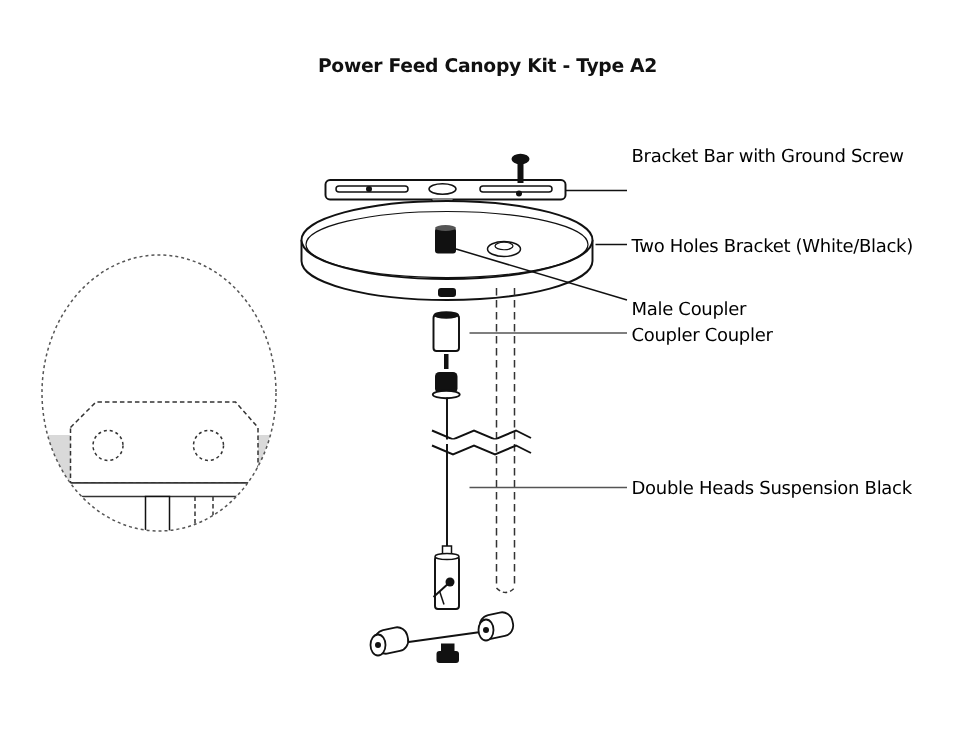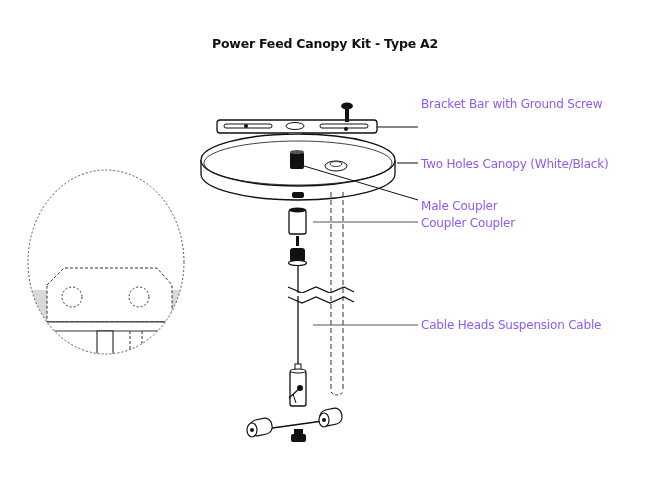--- a/index.html
+++ b/index.html
@@ -1,18 +1,18 @@
 <!DOCTYPE html>
 <html><head>
   <meta charset="utf-8">
   <style>
     html, body { margin: 0; padding: 0; background: #ffffff; }
     body { width: 650px; height: 502px; position: relative; overflow: hidden; font-family: "DejaVu Sans", sans-serif; }
     .title { position: absolute; left: 0; top: 36px; width: 650px; text-align: center; font-weight: bold; font-size: 12.5px; color: #111; letter-spacing: -0.2px; }
-    .label { position: absolute; font-size: 12px; color: #8b5cf6; white-space: nowrap; letter-spacing: -0.2px; }
+    .label { position: absolute; font-size: 12px; color: #000000; white-space: nowrap; letter-spacing: -0.2px; }
     svg { position: absolute; left: 0; top: 0; }
   </style>
 </head>
 <body>
 
 <div class="title">Power Feed Canopy Kit - Type A2</div>
 
 <svg width="650" height="502" viewBox="0 0 650 502">
 
   <g>
@@ -131,16 +131,16 @@
   <g stroke="#111" stroke-width="1">
     <line x1="377" y1="127" x2="418" y2="127"></line>
     <line x1="397" y1="163" x2="418" y2="163"></line>
     <line x1="304" y1="166" x2="418" y2="200"></line>
     <line x1="313" y1="222" x2="418" y2="222" stroke="#555"></line>
     <line x1="313" y1="325" x2="418" y2="325" stroke="#555"></line>
   </g>
 </svg>
 
 <div class="label" style="left:421px; top:97px;">Bracket Bar with Ground Screw</div>
-<div class="label" style="left:421px; top:157px;">Two Holes Canopy (White/Black)</div>
+<div class="label" style="left:421px; top:157px;">Two Holes Bracket (White/Black)</div>
 <div class="label" style="left:421px; top:199px;">Male Coupler</div>
 <div class="label" style="left:421px; top:216px;">Coupler Coupler</div>
-<div class="label" style="left:421px; top:318px;">Cable Heads Suspension Cable</div>
+<div class="label" style="left:421px; top:318px;">Double Heads Suspension Black</div>
 
 </body></html>

